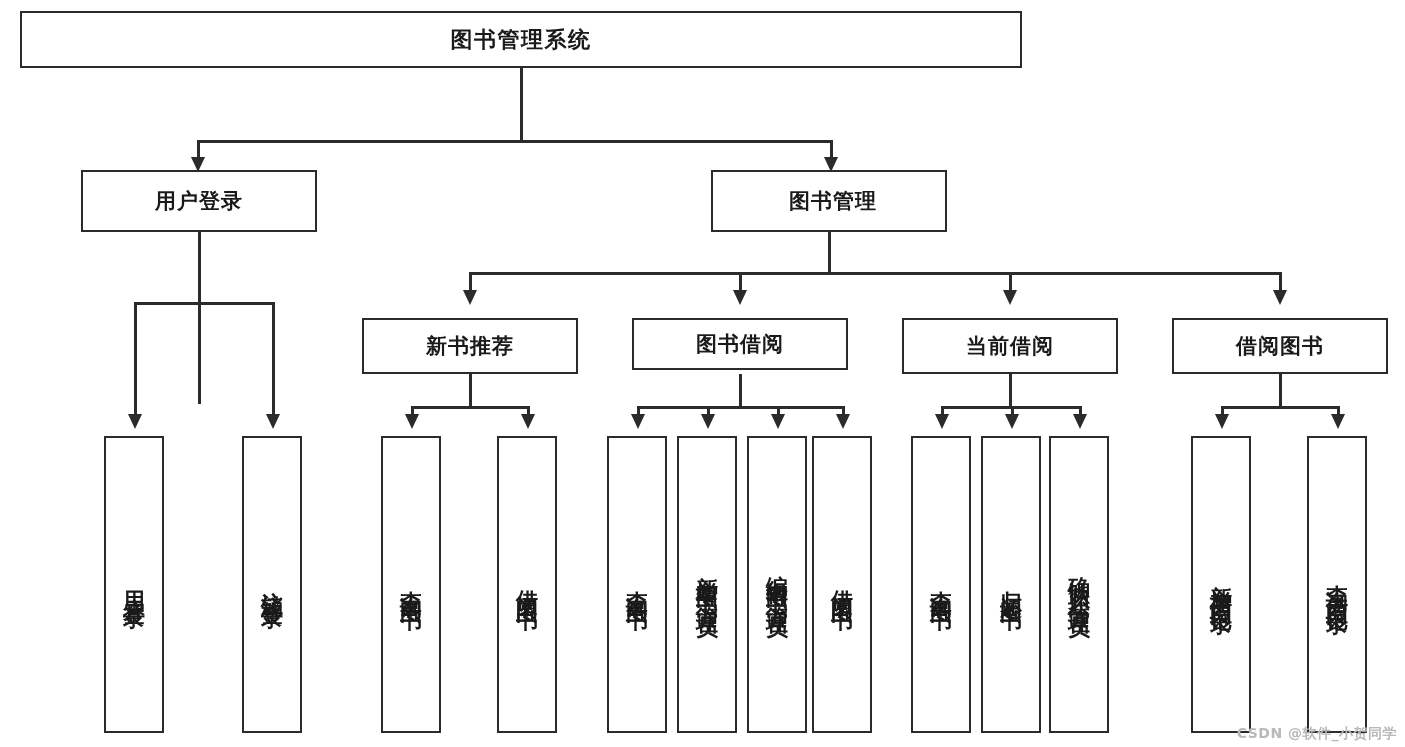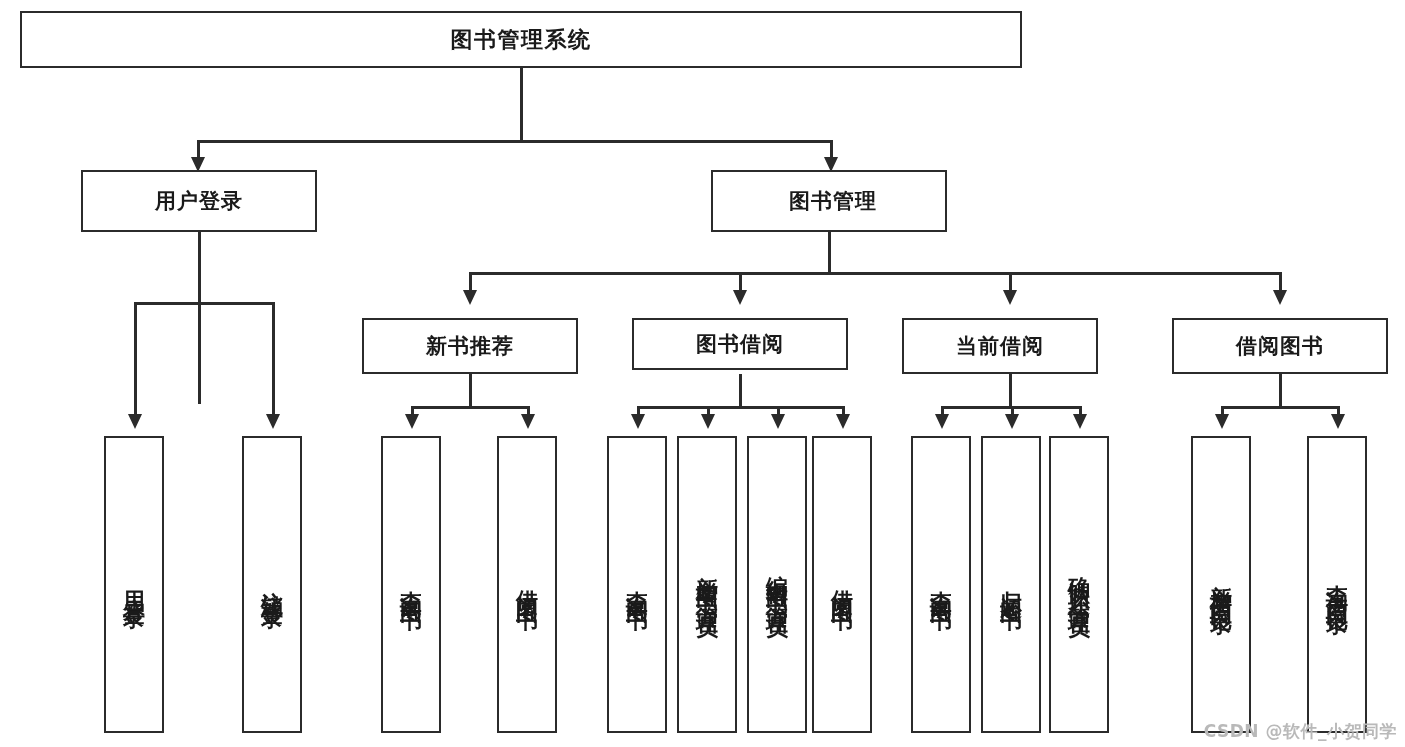--- a/index.html
+++ b/index.html
@@ -63,21 +63,21 @@
     width:0;height:0;
     border-left:7.5px solid transparent;
     border-right:7.5px solid transparent;
     border-top:15px solid #2b2b2b;
   }
   
   #watermark{
     position:absolute;
     right:8px;
     bottom:4px;
-    font-size:17px;
+    font-size:14px;
     color:#b9b9b9;
     letter-spacing:0.5px;
     white-space:nowrap;
     pointer-events:none;
   }
 </style>
 </head>
 <body>
 
 <div id="canvas">
@@ -122,21 +122,21 @@
 
   <div class="seg vline" style="left:1279px;top:272px;height:22px;"></div>
   <div class="arrow" style="left:1273px;top:290px;"></div>
 
   <div class="node h" style="left:362px;top:318px;width:216px;height:56px;">
     <span class="label">新书推荐</span>
   </div>
   <div class="node h" style="left:632px;top:318px;width:216px;height:52px;">
     <span class="label">图书借阅</span>
   </div>
-  <div class="node h" style="left:902px;top:318px;width:196px;height:56px;">
+  <div class="node h" style="left:902px;top:318px;width:216px;height:56px;">
     <span class="label">当前借阅</span>
   </div>
   <div class="node h" style="left:1172px;top:318px;width:216px;height:56px;">
     <span class="label">借阅图书</span>
   </div>
 
   <div class="seg vline" style="left:469px;top:374px;height:34px;"></div>
   <div class="seg hline" style="left:411px;top:406px;width:118px;"></div>
   <div class="seg vline" style="left:411px;top:406px;height:12px;"></div>
   <div class="arrow" style="left:405px;top:414px;"></div>

